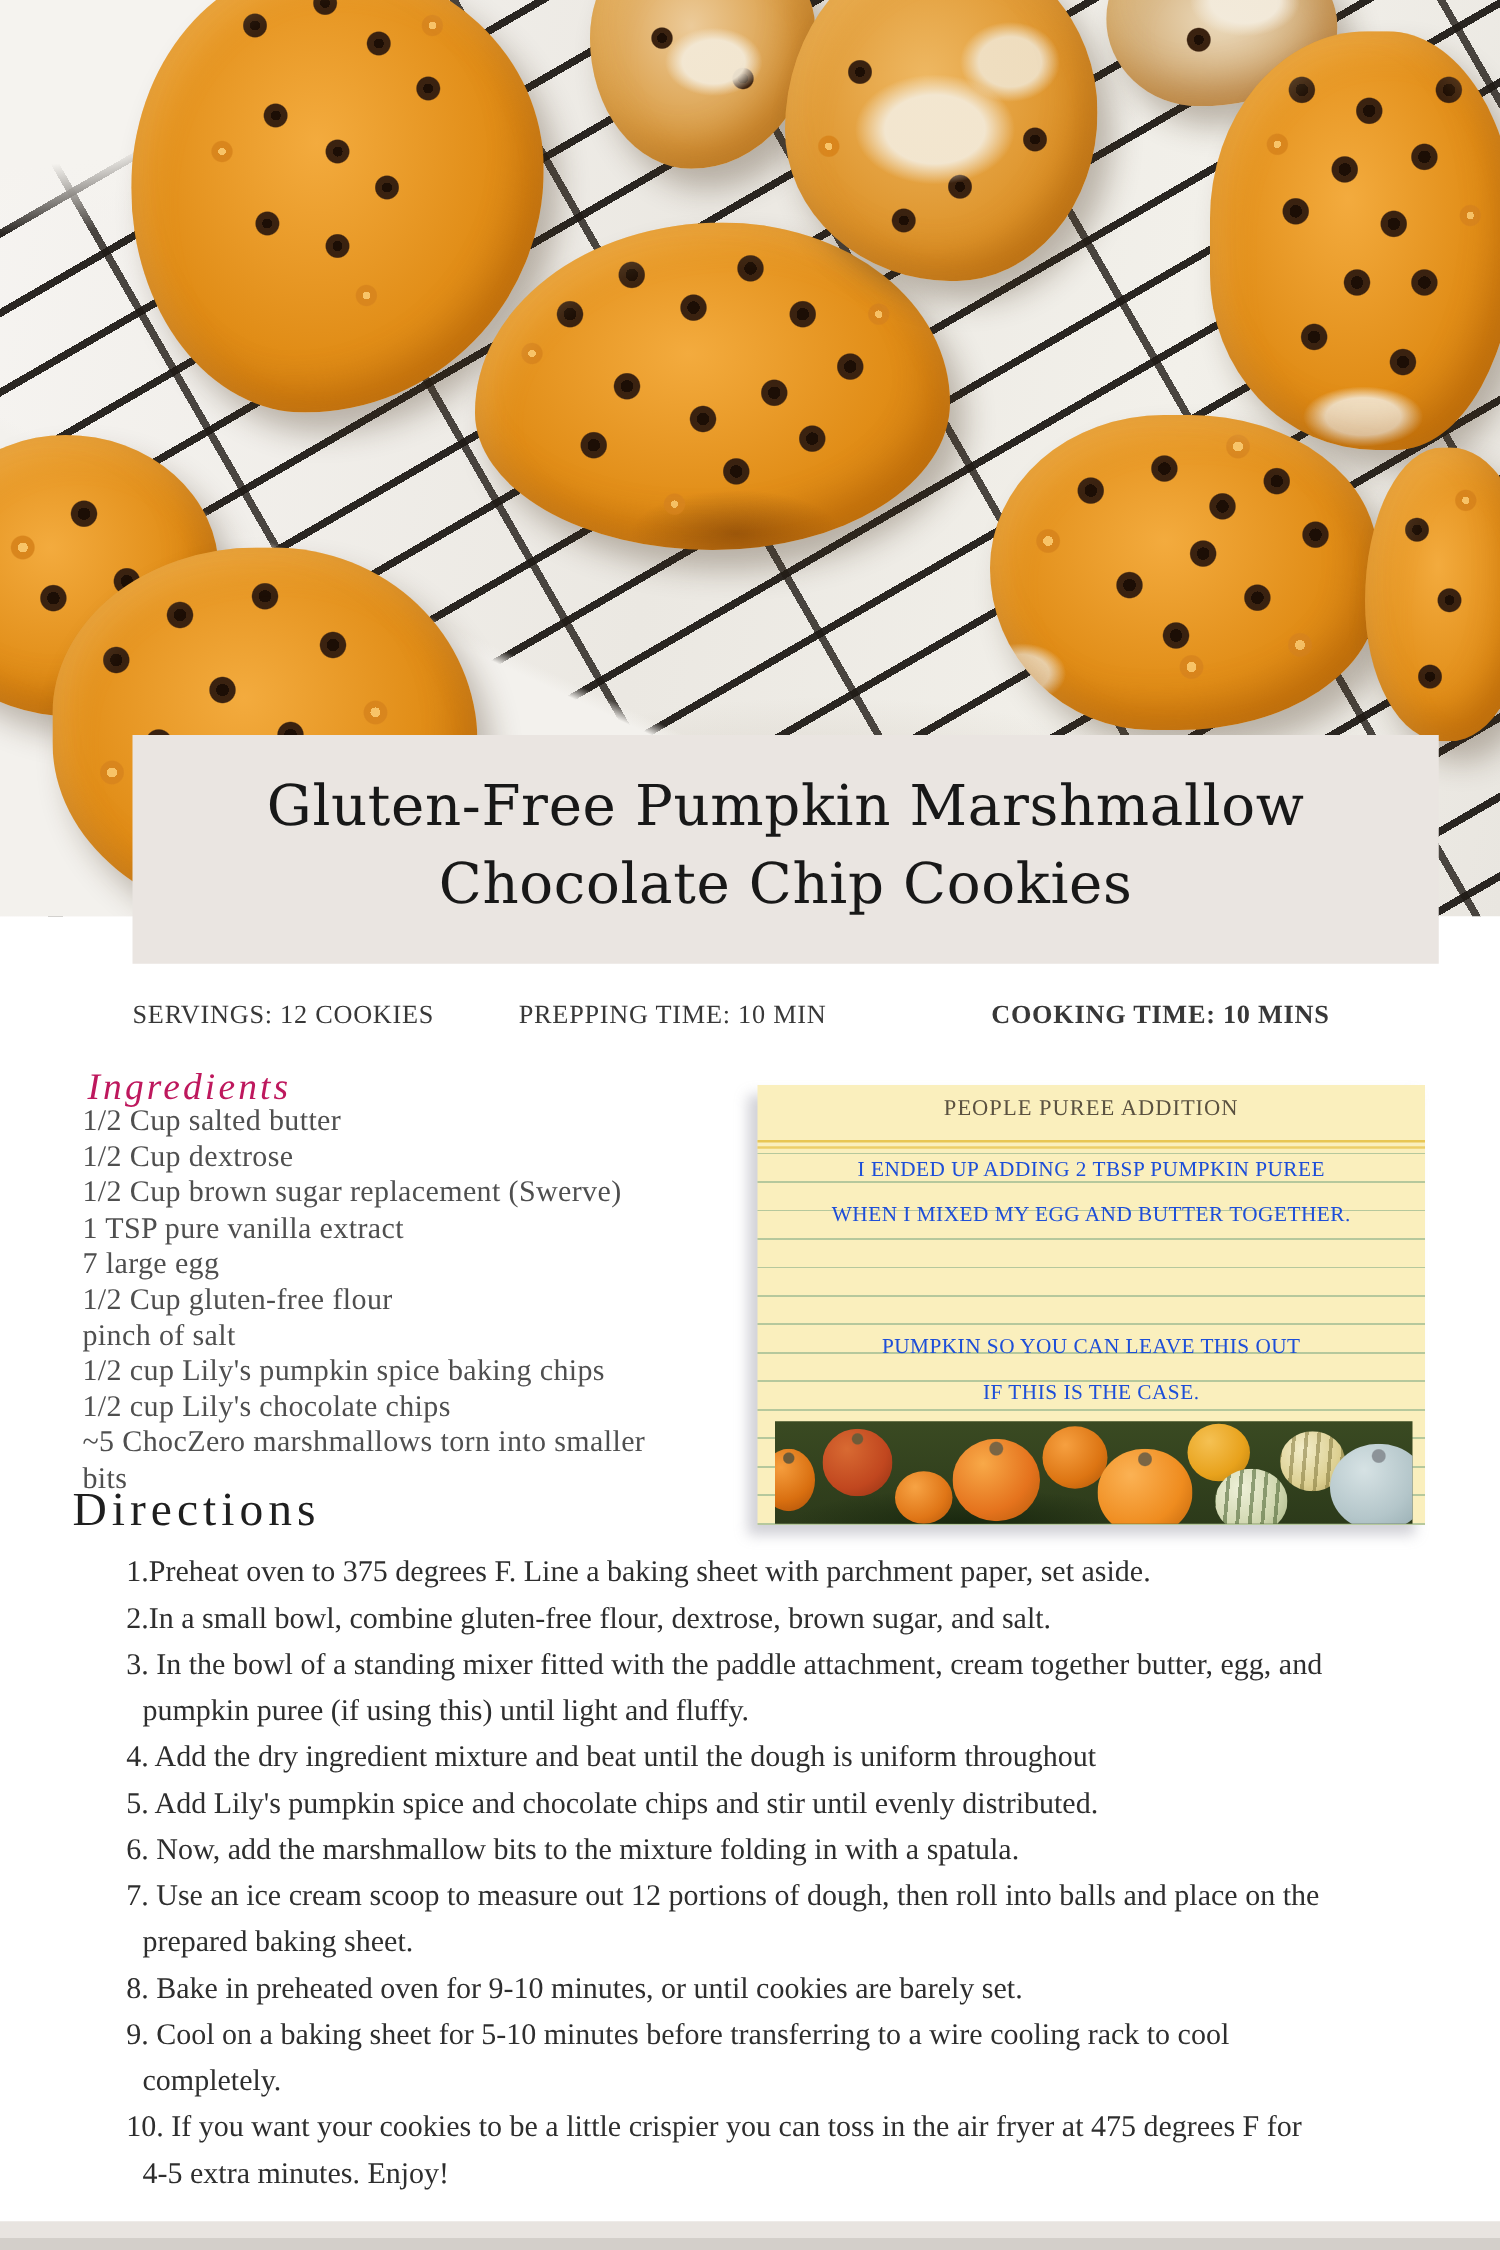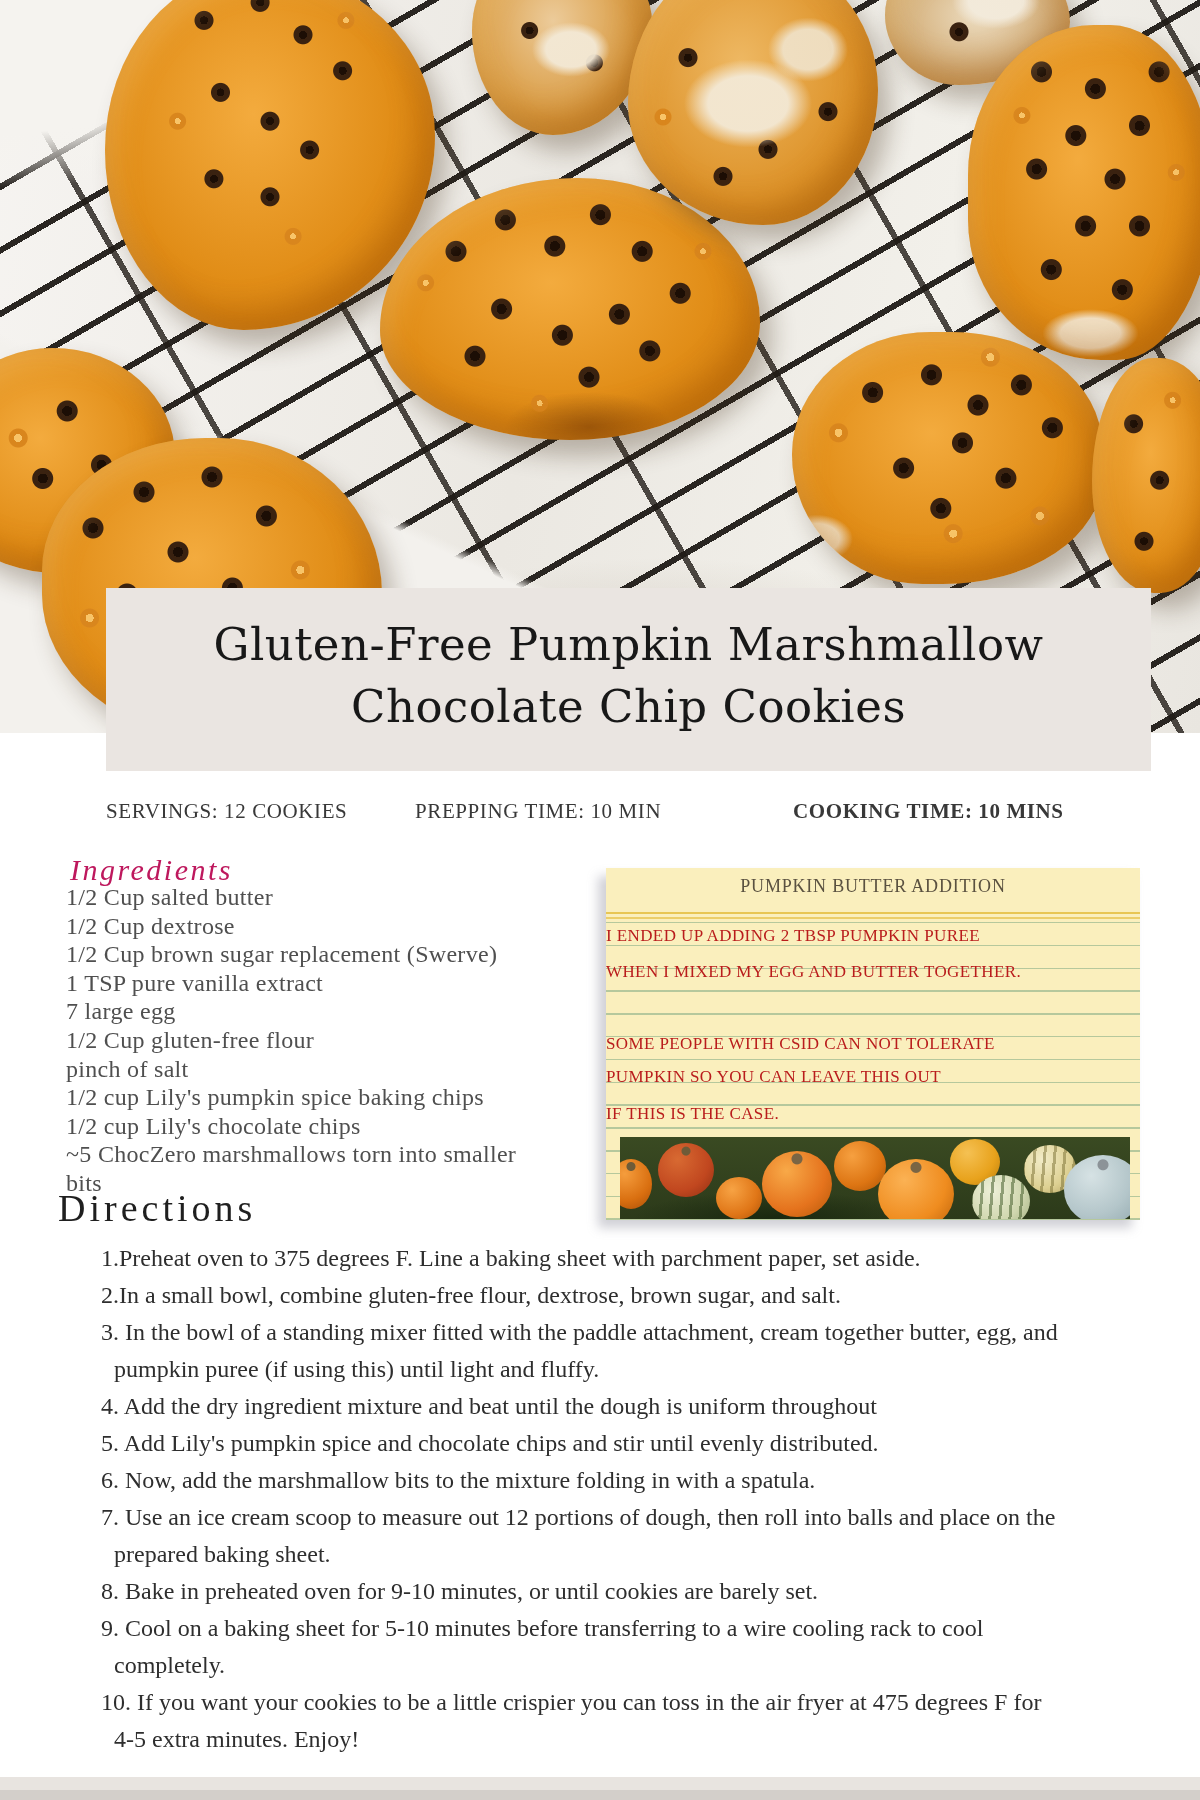--- a/index.html
+++ b/index.html
@@ -53,21 +53,21 @@
   .note-rules{
     position:absolute;left:0;right:0;top:54px;bottom:0;
     background:repeating-linear-gradient(to bottom, rgba(125,168,130,.55) 0 1.5px, rgba(0,0,0,0) 1.5px 22.8px);
   }
   .note-rule-a{position:absolute;left:0;right:0;top:44px;height:2px;background:#E8C654;}
   .note-rule-b{position:absolute;left:0;right:0;top:49px;height:2px;background:rgba(232,198,84,.8);}
   .note-title{
     position:absolute;left:0;right:0;top:8px;text-align:center;
     font-size:18px;letter-spacing:.8px;color:#5a5140;
   }
-  .note-line{position:absolute;left:0;right:0;font-size:17px;letter-spacing:.4px;color:#b91c1c;}
+  .note-line{position:absolute;left:0;right:0;text-align:center;font-size:17px;letter-spacing:.4px;color:#1d4ed8;}
   .nl1{top:58px;} .nl2{top:94px;} .nl3{top:166px;} .nl4{top:199px;} .nl5{top:236px;}
   .pumpkin-strip{
     position:absolute;left:14px;top:269px;width:510px;height:82px;overflow:hidden;
     background:
       radial-gradient(ellipse 200px 40px at 30% 100%, rgba(20,35,12,.8), rgba(20,35,12,0) 70%),
       linear-gradient(#3a4a22,#2c3a1a);
   }
   .pp{position:absolute;border-radius:50%;}
   
   .dir-head{
@@ -224,24 +224,23 @@
   <li>pinch of salt</li>
   <li>1/2 cup Lily's pumpkin spice baking chips</li>
   <li>1/2 cup Lily's chocolate chips</li>
   <li>~5 ChocZero marshmallows torn into smaller bits</li>
 </ul>
 
 <aside class="note-card">
   <div class="note-rules"></div>
   <div class="note-rule-a"></div>
   <div class="note-rule-b"></div>
-  <div class="note-title">PUMPKIN BUTTER ADDITION</div>
+  <div class="note-title">PEOPLE PUREE ADDITION</div>
   <div class="note-line nl1">I ENDED UP ADDING 2 TBSP PUMPKIN PUREE</div>
   <div class="note-line nl2">WHEN I MIXED MY EGG AND BUTTER TOGETHER.</div>
-  <div class="note-line nl3">SOME PEOPLE WITH CSID CAN NOT TOLERATE</div>
   <div class="note-line nl4">PUMPKIN SO YOU CAN LEAVE THIS OUT</div>
   <div class="note-line nl5">IF THIS IS THE CASE.</div>
   <div class="pumpkin-strip">
     <span class="pp" style="left:-10px;top:22px;width:42px;height:50px;background:radial-gradient(circle at 50% 15%,#6e5b38 0 4px,rgba(0,0,0,0) 5px),radial-gradient(circle at 35% 30%,#f59d3d,#d96f10 60%,#a84e08)"></span>
     <span class="pp" style="left:38px;top:6px;width:56px;height:54px;background:radial-gradient(circle at 50% 15%,#6e5b38 0 4px,rgba(0,0,0,0) 5px),radial-gradient(circle at 35% 30%,#d86a32,#c1471f 60%,#8e2f12)"></span>
     <span class="pp" style="left:96px;top:40px;width:46px;height:42px;background:radial-gradient(circle at 35% 30%,#f7a344,#e07617 60%,#b05408)"></span>
     <span class="pp" style="left:142px;top:14px;width:70px;height:66px;background:radial-gradient(circle at 50% 12%,#7a6544 0 5px,rgba(0,0,0,0) 6px),radial-gradient(circle at 35% 30%,#f8a948,#e5731d 60%,#b25708)"></span>
     <span class="pp" style="left:214px;top:4px;width:52px;height:50px;background:radial-gradient(circle at 35% 30%,#f6a040,#dd7513 60%,#aa5306)"></span>
     <span class="pp" style="left:258px;top:22px;width:76px;height:70px;background:radial-gradient(circle at 50% 12%,#7a6544 0 5px,rgba(0,0,0,0) 6px),radial-gradient(circle at 35% 30%,#fbb254,#ef8c1f 60%,#bb6008)"></span>
     <span class="pp" style="left:330px;top:2px;width:50px;height:46px;background:radial-gradient(circle at 35% 30%,#f5c153,#e8a21c 60%,#b97c0c)"></span>

